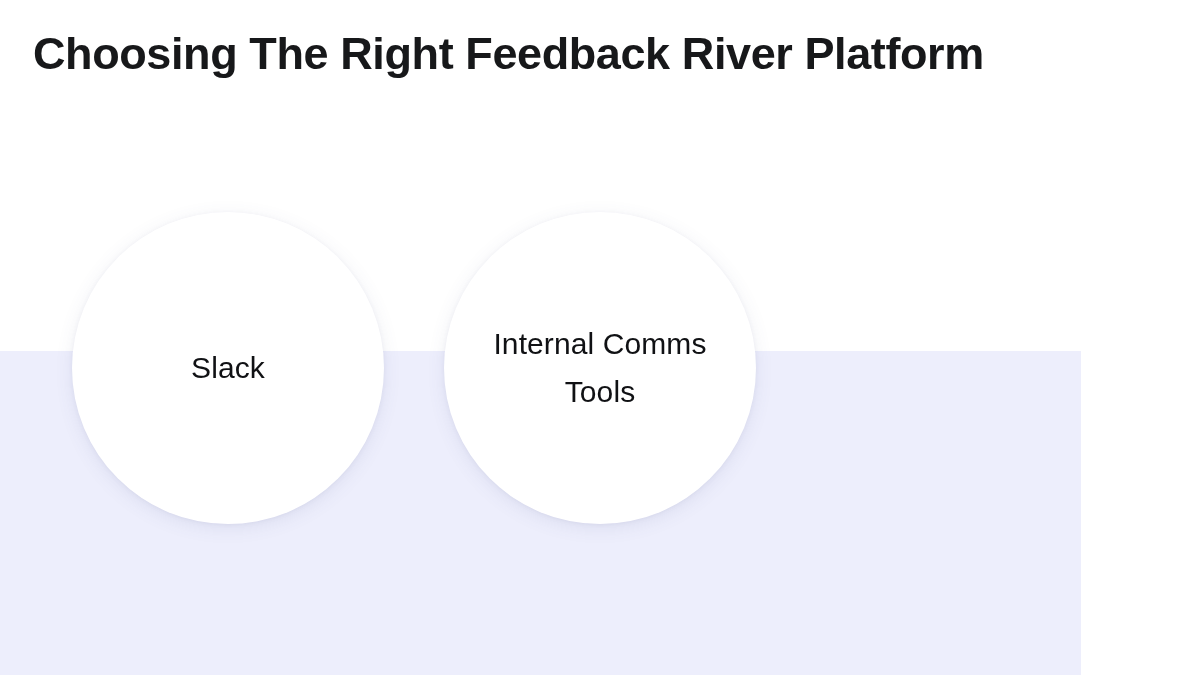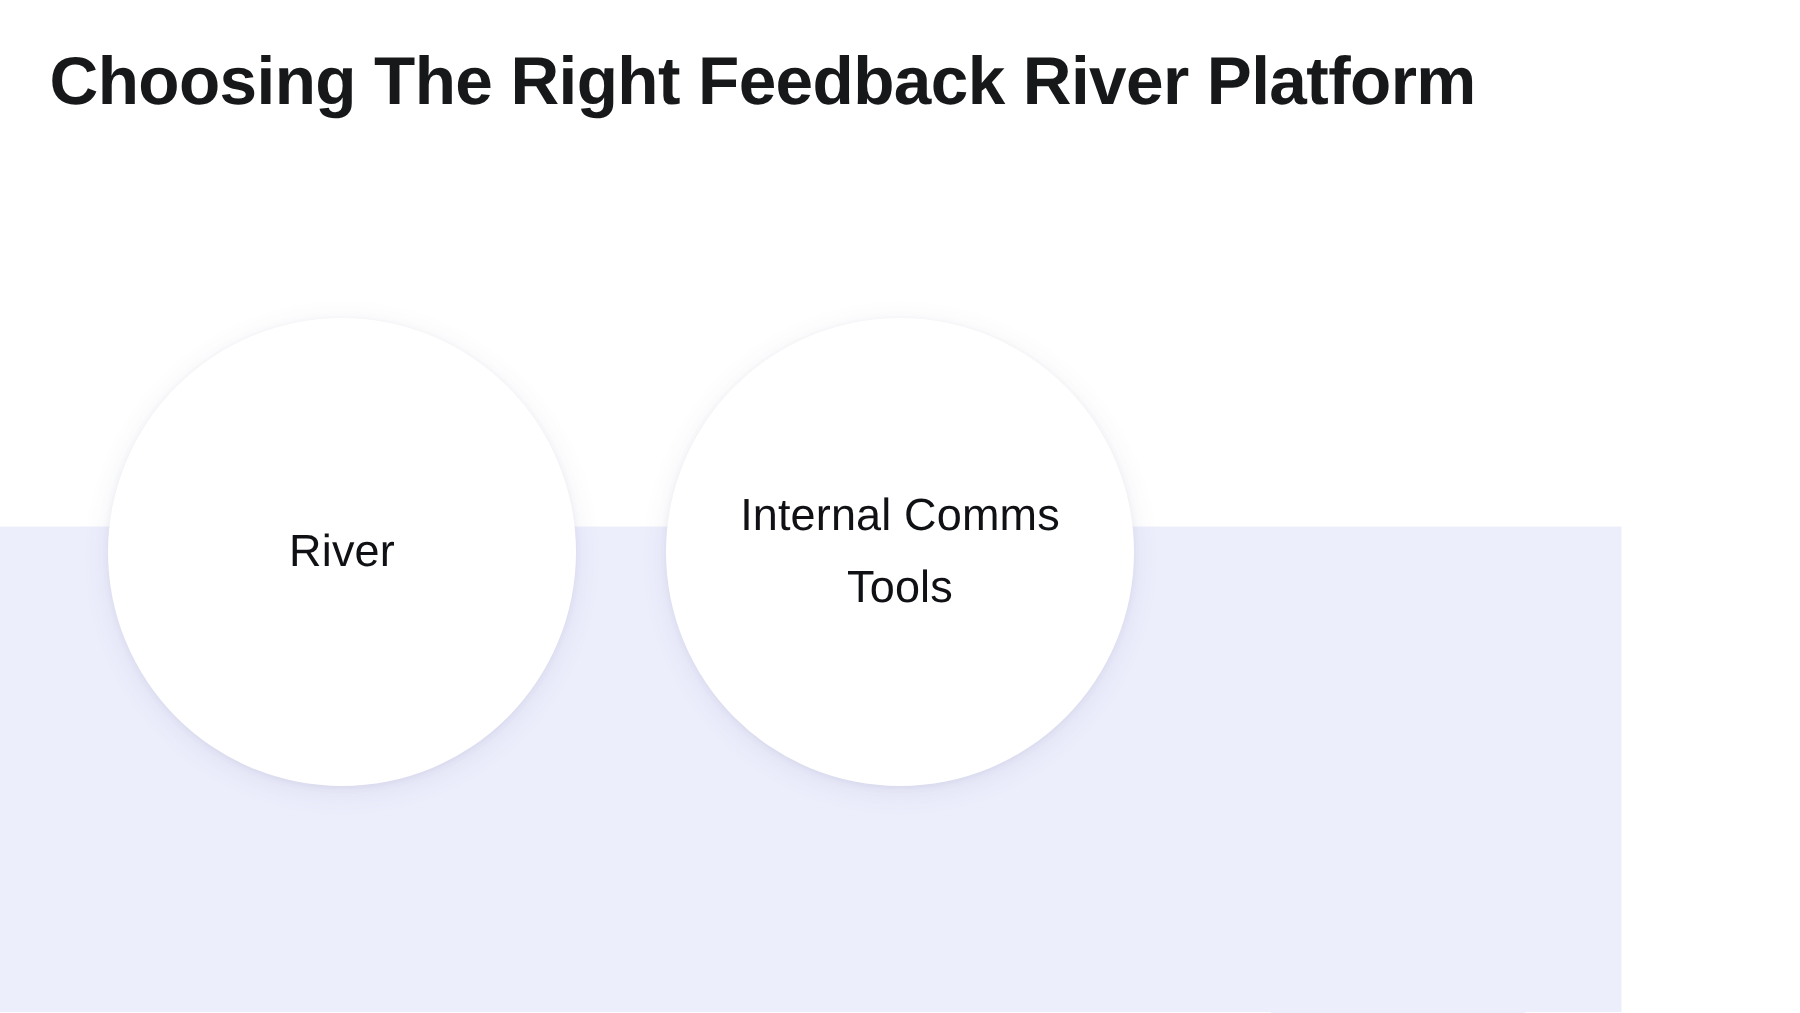--- a/index.html
+++ b/index.html
@@ -122,21 +122,21 @@
 
     <svg class="brand-logo" viewBox="0 0 36 40" aria-hidden="true">
       <path d="M14.8 2.2 C21.6 1.0 28.4 3.4 31.6 8.6 C34.4 13.2 33.0 18.0 28.6 20.4 C26.2 21.7 23.4 22.0 20.9 21.3 C24.6 19.4 26.6 16.4 25.4 13.2 C24.0 9.4 19.6 7.4 14.6 7.8 C12.9 7.9 11.4 8.3 10.0 8.9 C11.0 5.8 12.5 3.6 14.8 2.2 Z" fill="#0d0d0d"></path>
       <path d="M8.6 12.6 C11.0 11.6 13.8 11.4 16.2 12.1 C12.6 14.0 10.6 17.0 11.8 20.2 C13.2 24.0 17.6 26.0 22.6 25.6 C24.3 25.5 25.8 25.1 27.2 24.5 C26.2 27.6 24.7 29.8 22.4 31.2 C15.6 32.4 8.8 30.0 5.6 24.8 C2.8 20.2 4.2 15.0 8.6 12.6 Z" fill="#0d0d0d"></path>
     </svg>
   </div>
 
   <div class="circles">
 
     <div class="circle">
-      <span class="circle-label">River</span>
+      <span class="circle-label">Slack</span>
     </div>
 
 
     <div class="circle">
       <span class="circle-label">Internal Comms Tools</span>
     </div>
 
   </div>
 
 </div>

